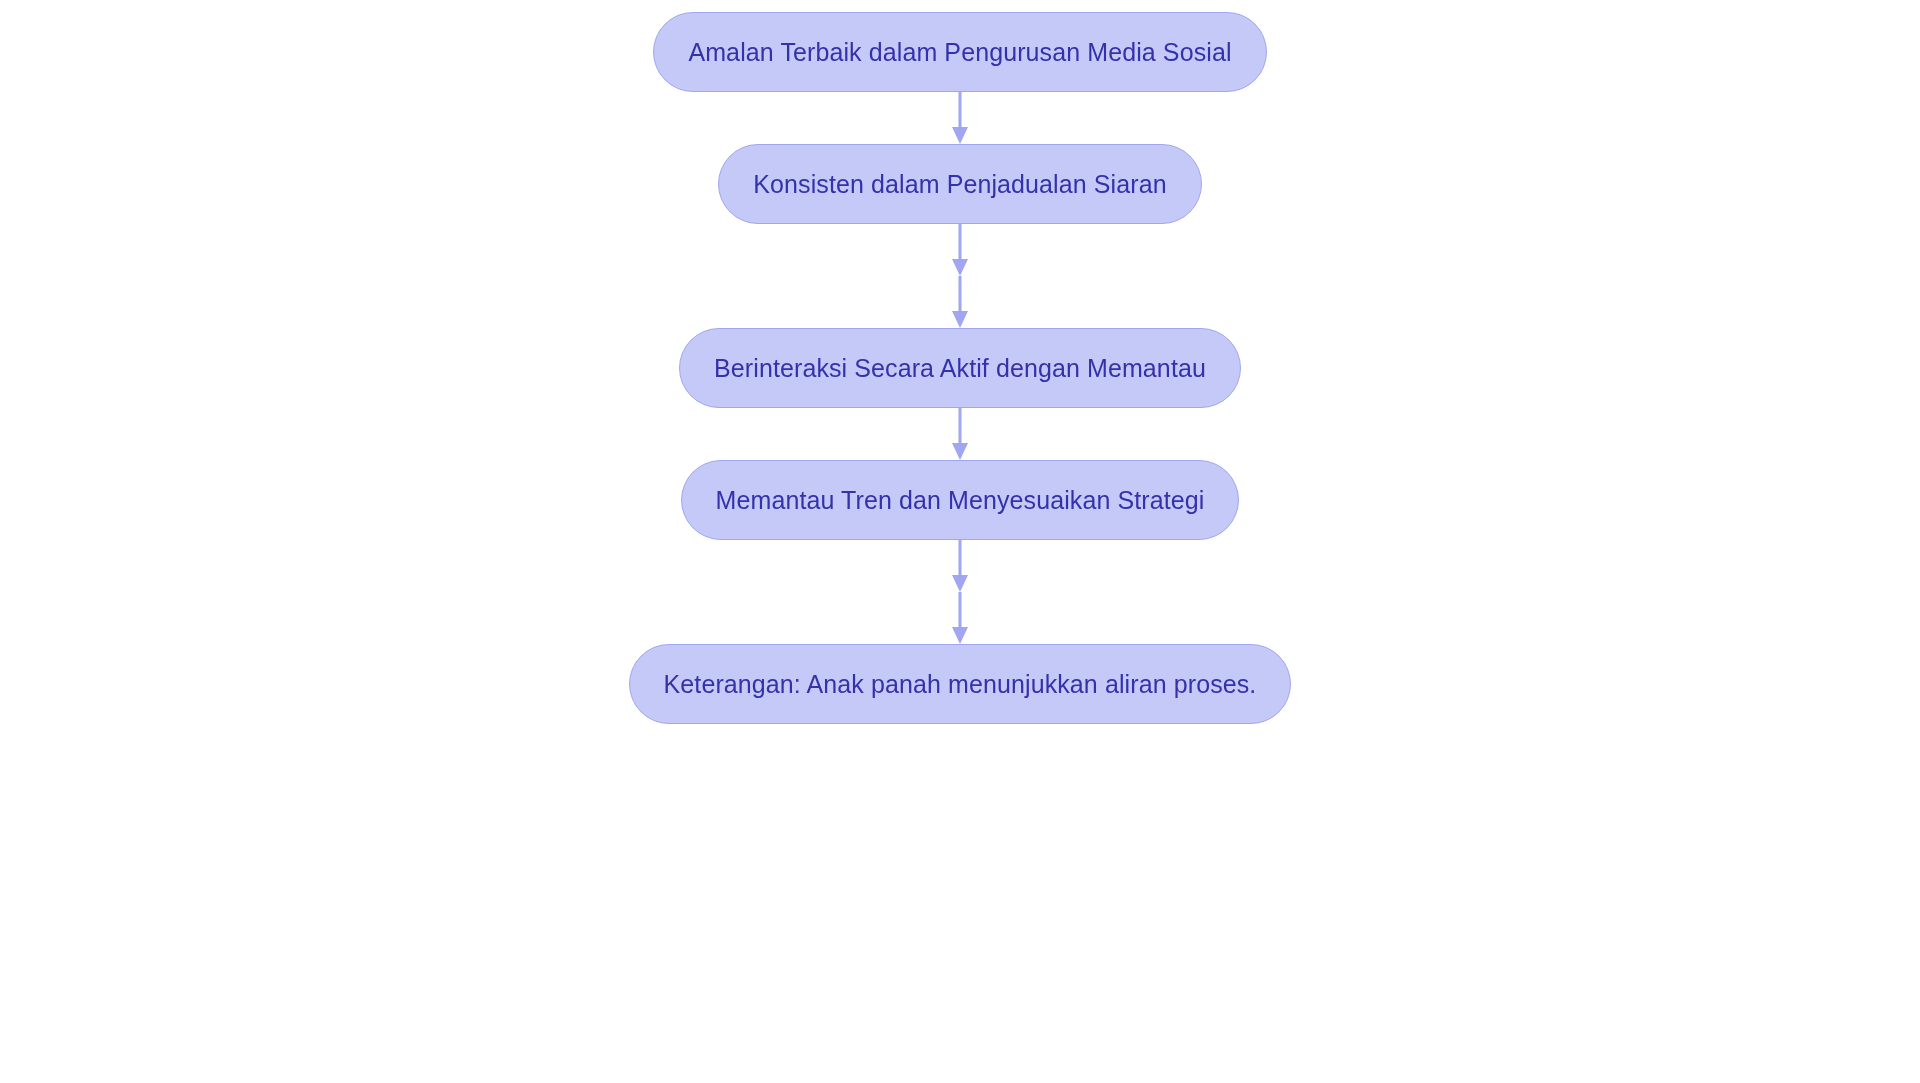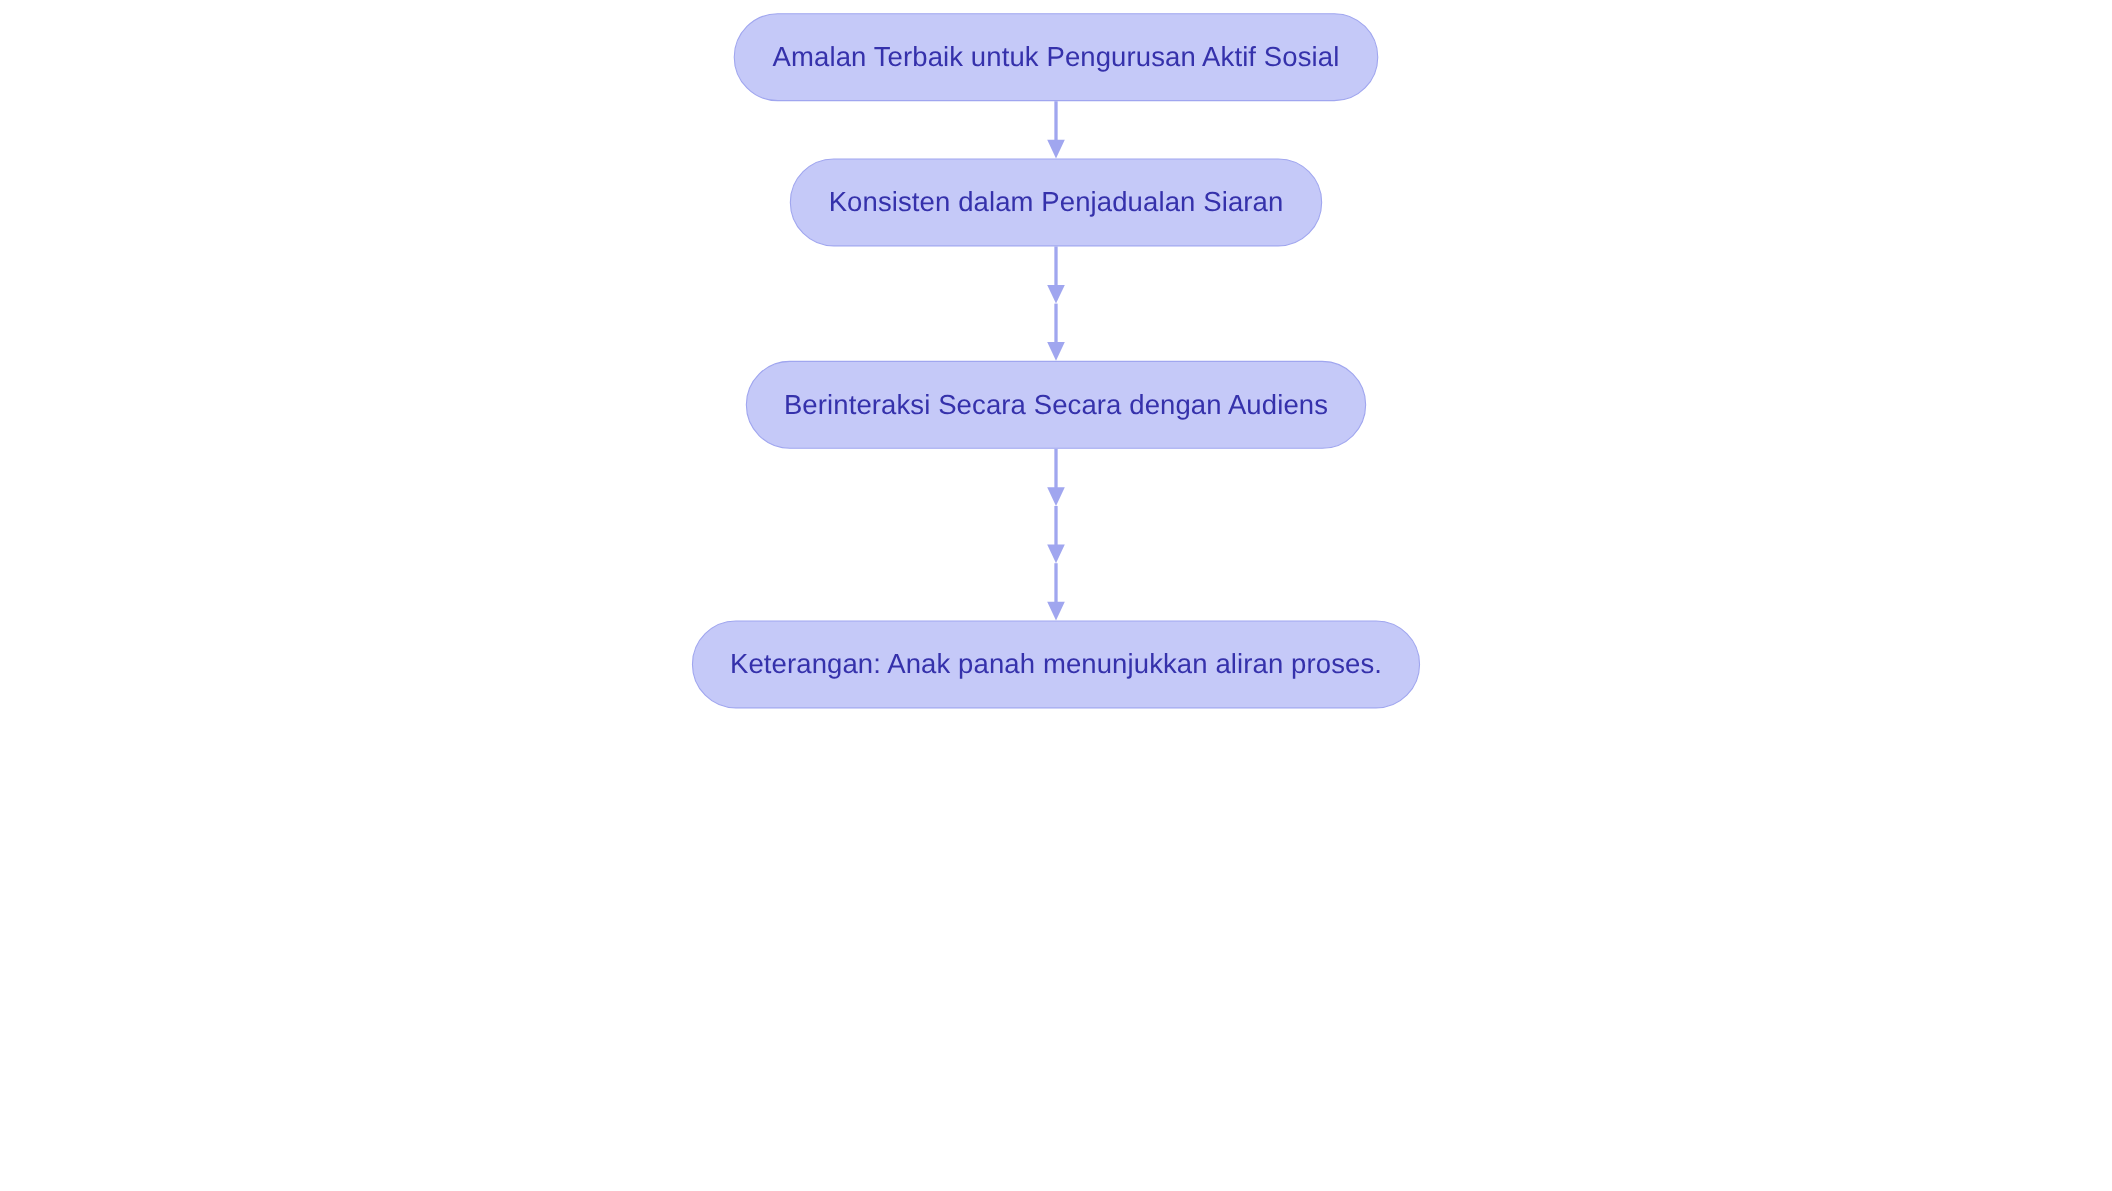--- a/index.html
+++ b/index.html
@@ -82,21 +82,21 @@
   .connector.gap-b { height: 52px; }
   .connector.gap-b .stem { height: 38px; }
 </style>
 </head>
 <body>
 
 <div id="flowchart-canvas">
   <div class="flow-column">
 
     <div class="node node-0">
-      <span>Amalan Terbaik untuk Pengurusan Aktif Sosial</span>
+      <span>Amalan Terbaik dalam Pengurusan Media Sosial</span>
     </div>
 
     <div class="connector gap-a">
       <span class="stem"></span>
       <span class="head"></span>
     </div>
 
     <div class="node node-1">
       <span>Konsisten dalam Penjadualan Siaran</span>
     </div>
@@ -106,28 +106,31 @@
       <span class="head"></span>
     </div>
 
 
     <div class="connector gap-b">
       <span class="stem"></span>
       <span class="head"></span>
     </div>
 
     <div class="node node-3">
-      <span>Berinteraksi Secara Secara dengan Audiens</span>
+      <span>Berinteraksi Secara Aktif dengan Memantau</span>
     </div>
 
     <div class="connector gap-b">
       <span class="stem"></span>
       <span class="head"></span>
     </div>
 
+    <div class="node node-4">
+      <span>Memantau Tren dan Menyesuaikan Strategi</span>
+    </div>
 
     <div class="connector gap-b">
       <span class="stem"></span>
       <span class="head"></span>
     </div>
 
 
     <div class="connector gap-b">
       <span class="stem"></span>
       <span class="head"></span>

